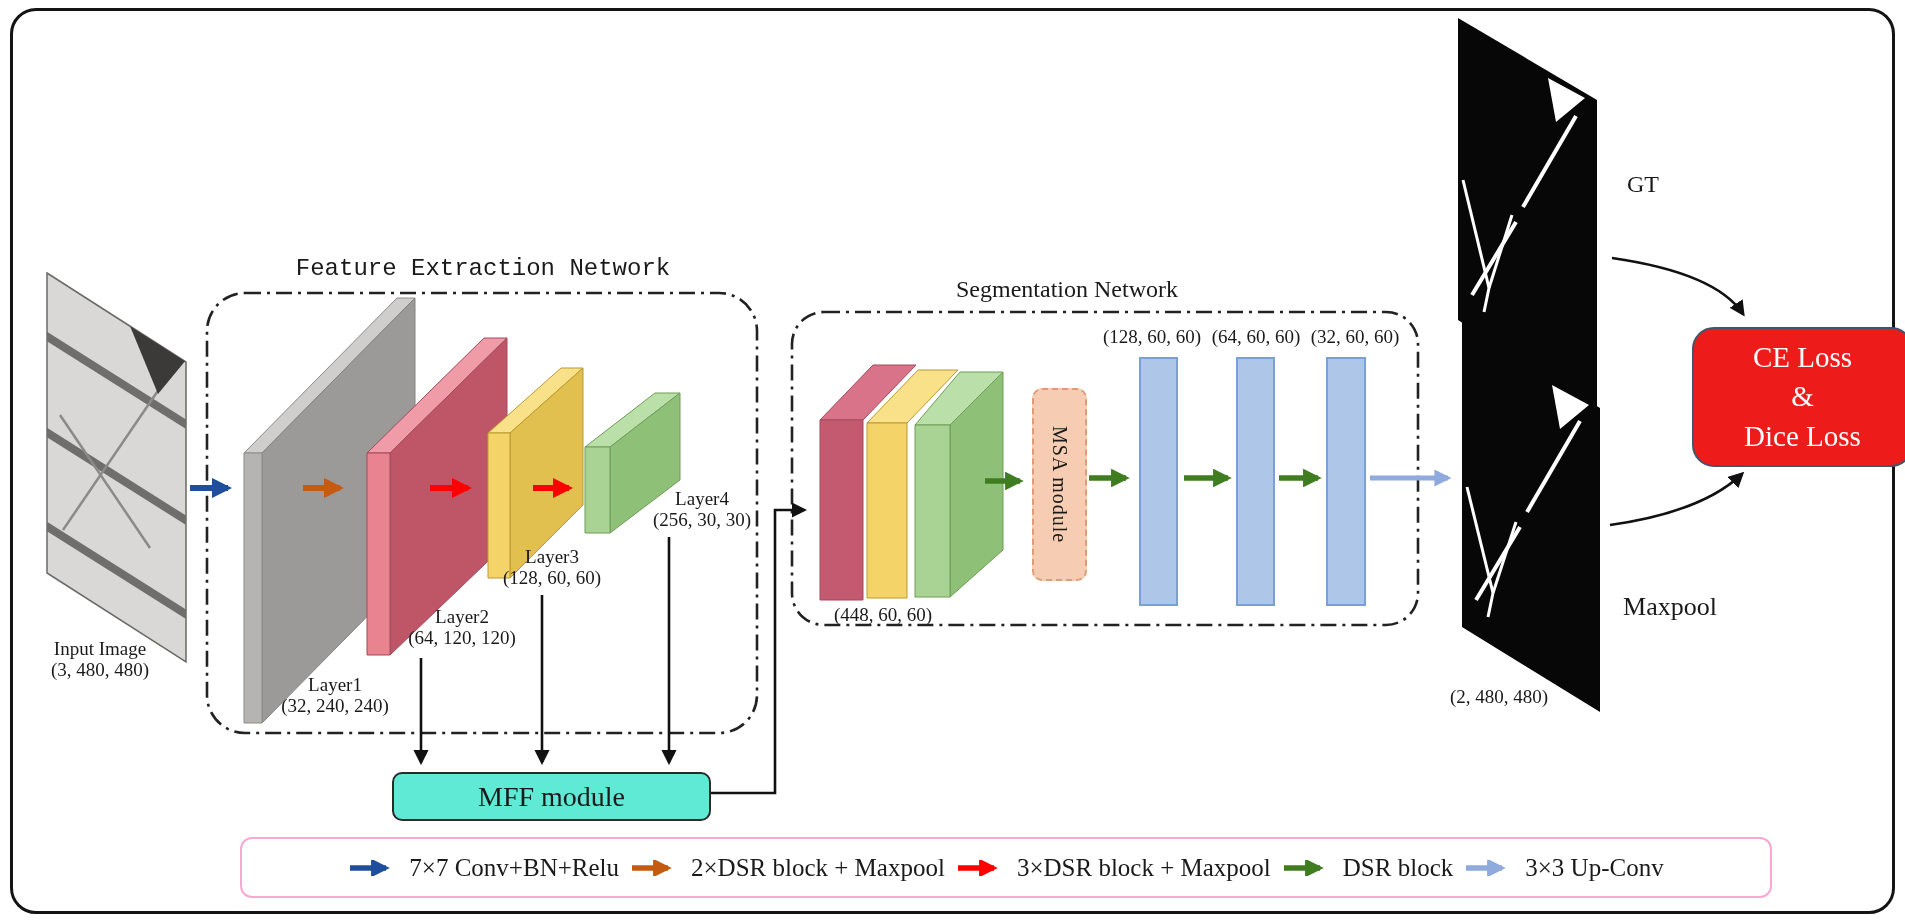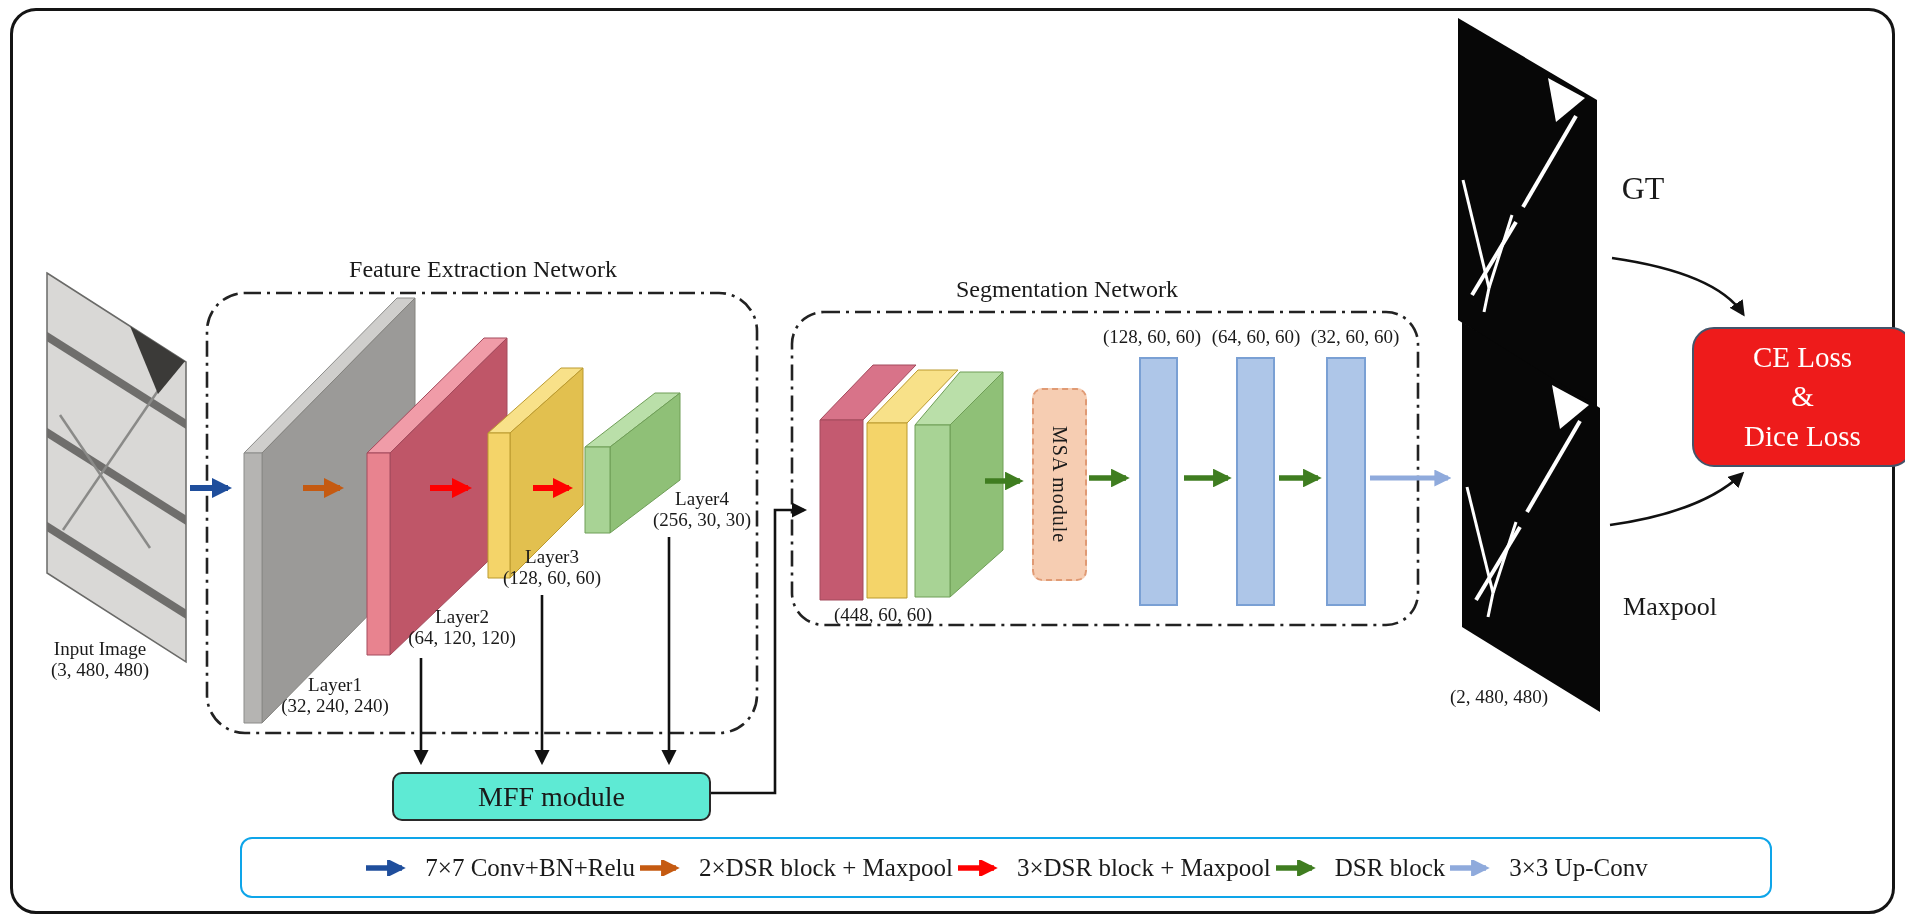--- a/index.html
+++ b/index.html
@@ -17,22 +17,22 @@
        display:flex;align-items:center;justify-content:center;font-size:28px;}
   .msa{position:absolute;left:1032px;top:388px;width:51px;height:189px;
        background:#f6cdb2;border:2px dashed #e09a74;border-radius:10px;
        display:flex;align-items:center;justify-content:center;
        writing-mode:vertical-rl;font-size:20px;letter-spacing:1px;}
   .celoss{position:absolute;left:1692px;top:327px;width:217px;height:136px;
        background:#ee1b1b;border:2px solid #44546a;border-radius:22px;
        display:flex;flex-direction:column;align-items:center;justify-content:center;
        color:#ffffff;font-size:29px;line-height:1.35;}
   .legend{position:absolute;left:240px;top:837px;width:1532px;height:61px;
-       border:2px solid #0ea5e9;border-radius:12px;background:#ffffff;
-       display:flex;align-items:center;justify-content:center;gap:3px;
+       border:2px solid #f9a8d4;border-radius:12px;background:#ffffff;
+       display:flex;align-items:center;justify-content:center;gap:11px;
        font-size:25px;box-sizing:border-box;}
   .legend .item{display:flex;align-items:center;gap:9px;}
 </style>
 </head>
 <body>
 
 <div class="stage">
   <div class="frame"></div>
 
   <svg class="diagram" width="1905" height="922" viewBox="0 0 1905 922">
@@ -159,21 +159,21 @@
         <line x1="1467" y1="487" x2="1493" y2="593" stroke="#ffffff" stroke-width="3"></line>
         <line x1="1516" y1="522" x2="1493" y2="593" stroke="#ffffff" stroke-width="3"></line>
         <line x1="1493" y1="593" x2="1488" y2="617" stroke="#ffffff" stroke-width="3"></line>
       </g>
     </g>
 
     <path d="M1612 258 Q1716 273 1743 314" fill="none" stroke="#111111" stroke-width="2.6" marker-end="url(#mk-black)"></path>
     <path d="M1610 525 Q1702 512 1742 474" fill="none" stroke="#111111" stroke-width="2.6" marker-end="url(#mk-black)"></path>
   </svg>
 
-  <div class="lbl title" style="left:483px;top:256px;">Feature Extraction Network</div>
+  <div class="lbl title" style="left:483px;top:256px;font-family:Liberation Mono, monospace;">Feature Extraction Network</div>
   <div class="lbl title" style="left:1067px;top:276px;">Segmentation Network</div>
 
   <div class="lbl small" style="left:100px;top:614px;margin-top:24px;">
     <div>Input Image</div>
     <div>(3, 480, 480)</div>
   </div>
 
   <div class="lbl small" style="left:335px;top:674px;">
     <div>Layer1</div>
     <div>(32, 240, 240)</div>
@@ -198,21 +198,21 @@
   <div class="lbl small" style="left:883px;top:604px;">(448, 60, 60)</div>
 
   <div class="msa">
     <span>MSA module</span>
   </div>
 
   <div class="lbl small" style="left:1152px;top:326px;">(128, 60, 60)</div>
   <div class="lbl small" style="left:1256px;top:326px;">(64, 60, 60)</div>
   <div class="lbl small" style="left:1355px;top:326px;">(32, 60, 60)</div>
 
-  <div class="lbl" style="left:1643px;top:171px;font-size:32px;">GT</div>
+  <div class="lbl" style="left:1643px;top:171px;font-size:24px;">GT</div>
   <div class="lbl" style="left:1670px;top:592px;font-size:26px;">Maxpool</div>
   <div class="lbl small" style="left:1499px;top:686px;">(2, 480, 480)</div>
 
   <div class="celoss">
     <div>CE Loss</div>
     <div>&amp;</div>
     <div>Dice Loss</div>
   </div>
 
   <div class="legend">

